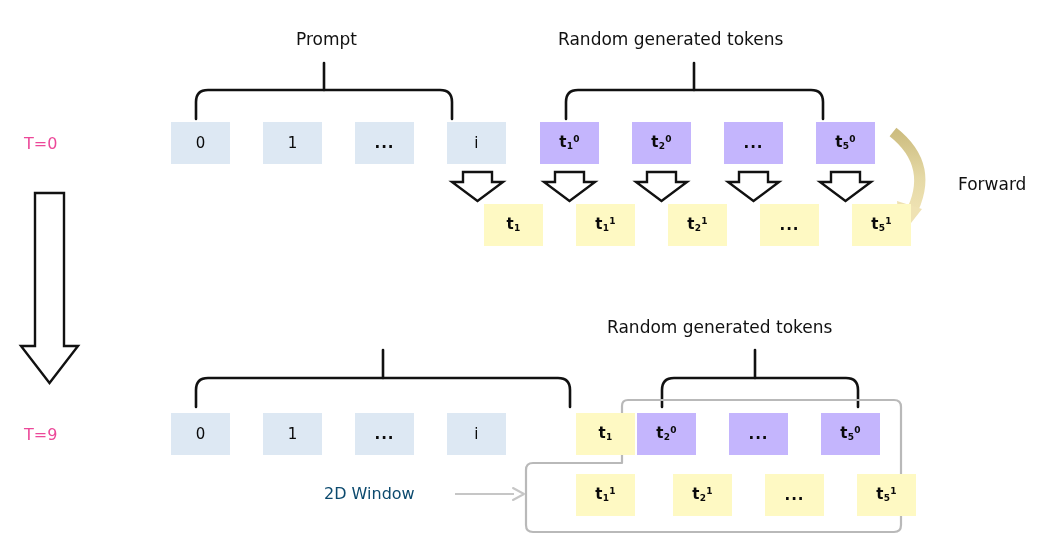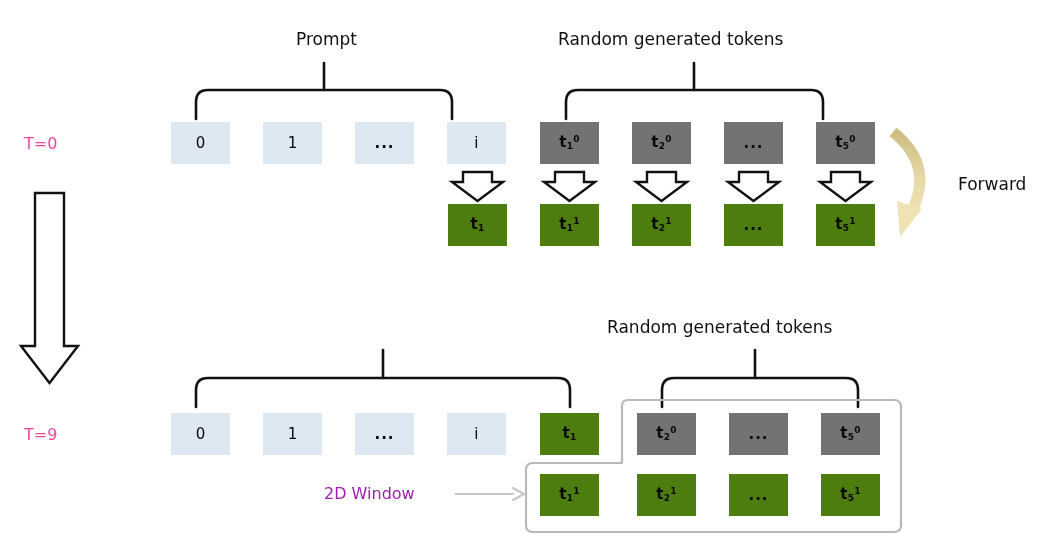--- a/index.html
+++ b/index.html
@@ -14,22 +14,22 @@
   .cell{
     position:absolute;
     width:59px;height:42px;
     display:flex;align-items:center;justify-content:center;
     font-size:15px;font-weight:700;
     font-family:"DejaVu Sans", sans-serif;
     line-height:1;
     letter-spacing:.2px;
   }
   .cell.blue{background:#dde8f3;font-weight:400;font-size:15px;}
-  .cell.green{background:#737373;}
-  .cell.yellow{background:#4d7c0f;}
+  .cell.green{background:#c4b5fd;}
+  .cell.yellow{background:#fef9c3;margin-left:36px;}
   .cell .tok{display:inline-block;white-space:nowrap;}
   .cell .tok sub{font-size:9px;vertical-align:-2px;font-weight:700;}
   .cell .tok sup{font-size:9px;vertical-align:5px;font-weight:700;}
   .cell.dots{font-size:15px;font-weight:700;letter-spacing:1px;}
 
   
   .steplabel{
     position:absolute;font-size:16px;font-weight:400;color:#ec4899;
     font-family:"DejaVu Sans", sans-serif;
   }
@@ -41,21 +41,21 @@
   }
 
   
   .fwdlabel{
     position:absolute;font-size:17px;color:#111;white-space:nowrap;
     font-family:"DejaVu Sans", sans-serif;
   }
 
   
   .winlabel{
-    position:absolute;font-size:16px;color:#a21caf;white-space:nowrap;
+    position:absolute;font-size:16px;color:#0c4a6e;white-space:nowrap;
     font-family:"DejaVu Sans", sans-serif;
   }
 
   
   .watermark{
     position:absolute;right:12px;bottom:18px;
     font-size:31px;color:#dcdcdc;white-space:nowrap;
     font-family:"DejaVu Sans", sans-serif;
     letter-spacing:1px;
     pointer-events:none;

